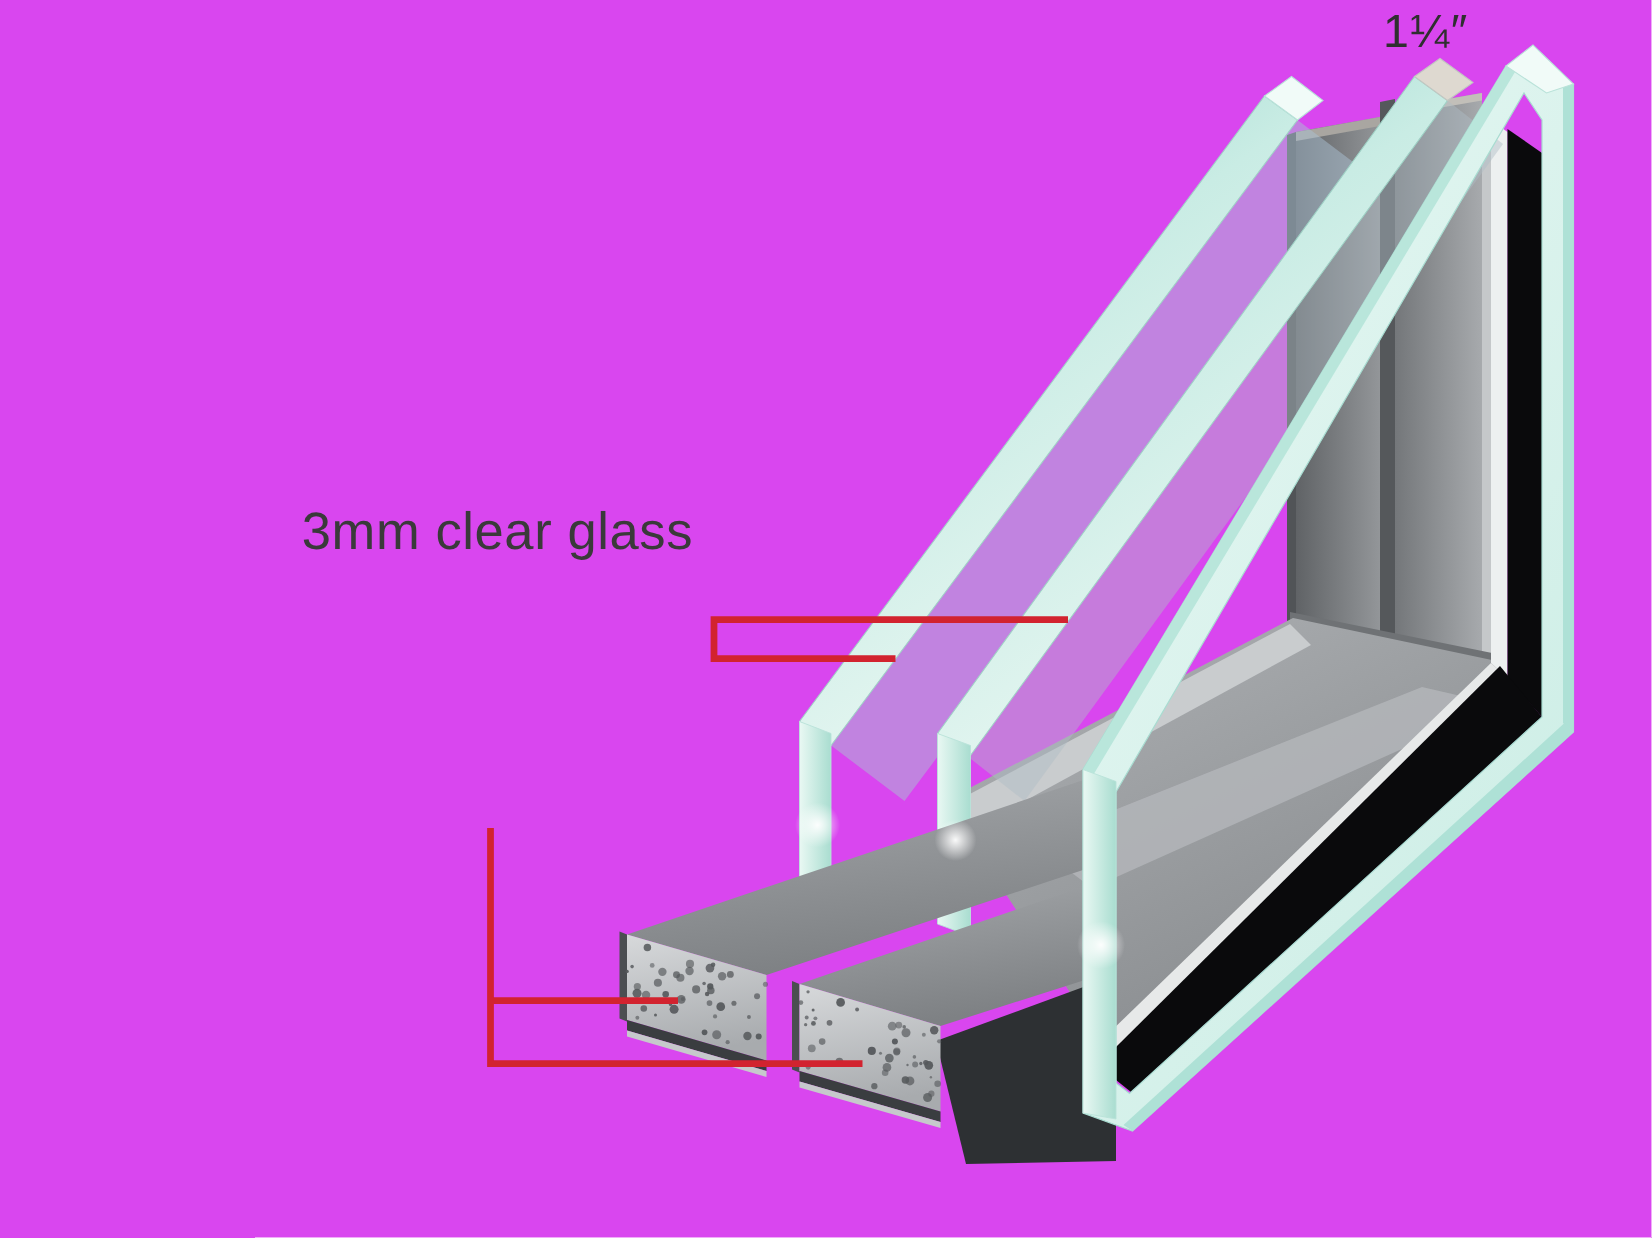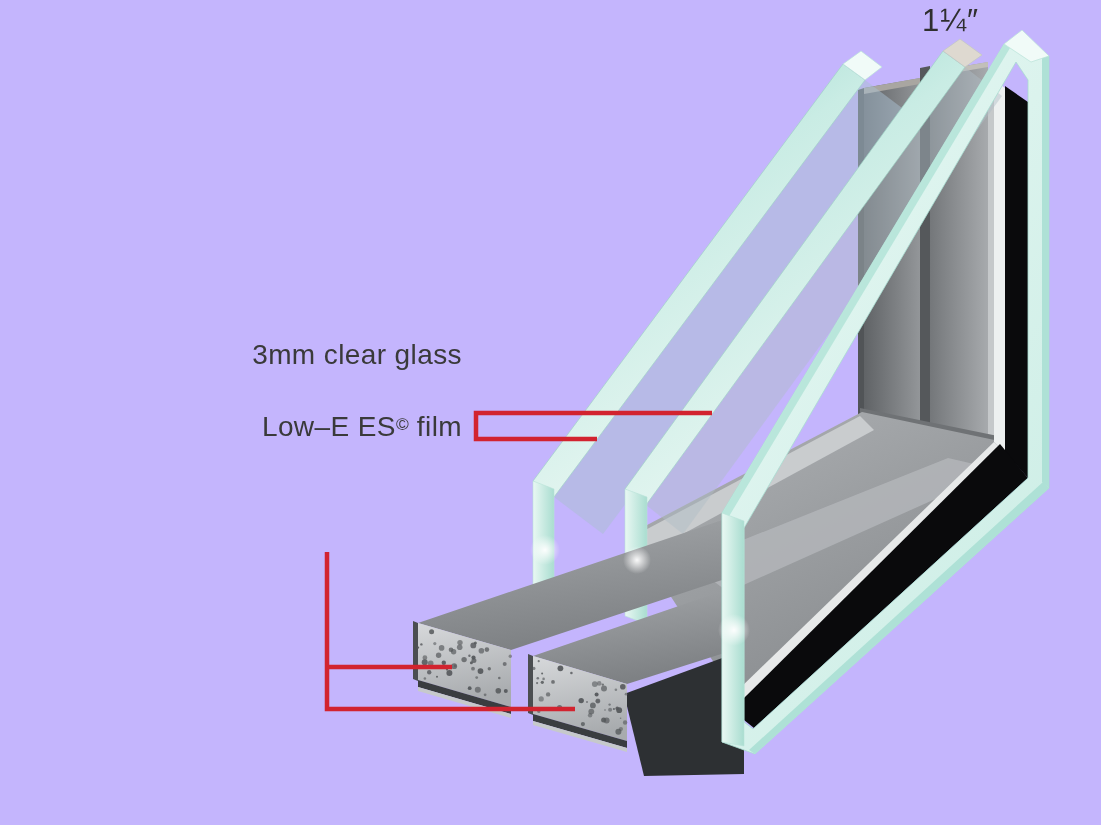--- a/index.html
+++ b/index.html
@@ -1,22 +1,22 @@
 <!DOCTYPE html>
 <html><head>
 <meta charset="utf-8">
 <style>
   html,body{margin:0;padding:0;background:#ffffff;}
   .canvas{
-    position:relative;width:1101px;height:825px;background:#c4b5fd;overflow:hidden;
+    position:relative;width:1101px;height:825px;background:#d946ef;overflow:hidden;
     font-family:"Liberation Sans","DejaVu Sans",sans-serif;
   }
   .canvas svg{position:absolute;left:0;top:0;}
   .lbl{
-    position:absolute;color:#3a3a3a;font-size:28px;letter-spacing:.4px;
+    position:absolute;color:#3a3a3a;font-size:35px;letter-spacing:.4px;
     white-space:nowrap;line-height:33px;
   }
   .lbl.right{text-align:right;}
   .lbl sup{font-size:.62em;vertical-align:6px;letter-spacing:0;}
   .dim{font-size:31px;color:#2f2f2f;letter-spacing:1px;}
 </style>
 </head>
 <body>
 
 <div class="canvas">
@@ -221,19 +221,16 @@
 </svg>
 
 <div class="lbl dim" style="left:922px;top:4px;">
   <span>1¼″</span>
 </div>
 
 <div class="lbl right" style="right:639px;top:338px;">
   <span>3mm clear glass</span>
 </div>
 
-<div class="lbl right" style="right:639px;top:408px;">
-  <span>Low–E ES</span><sup>©</sup><span> film</span>
+
+
+
 </div>
 
-
-
-</div>
-
 </body></html>

